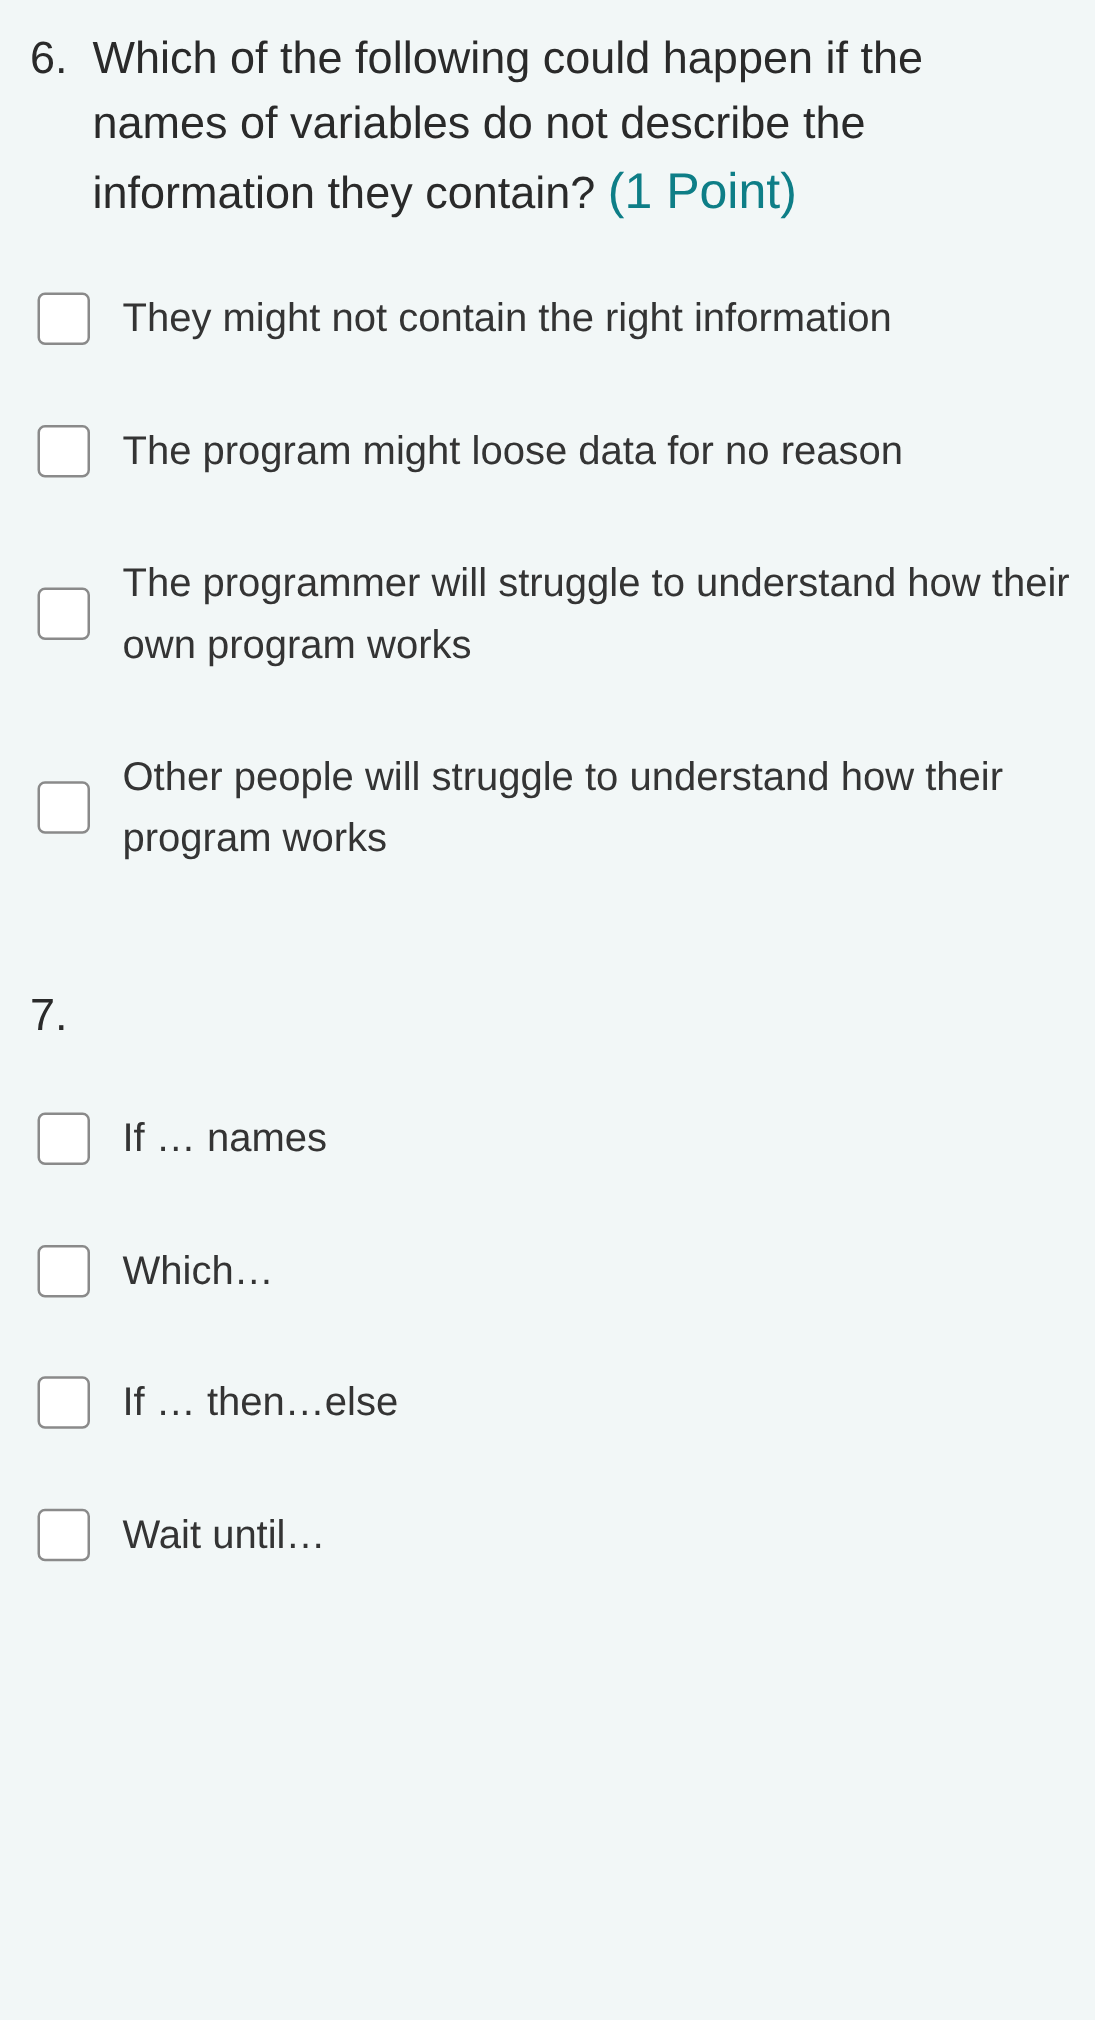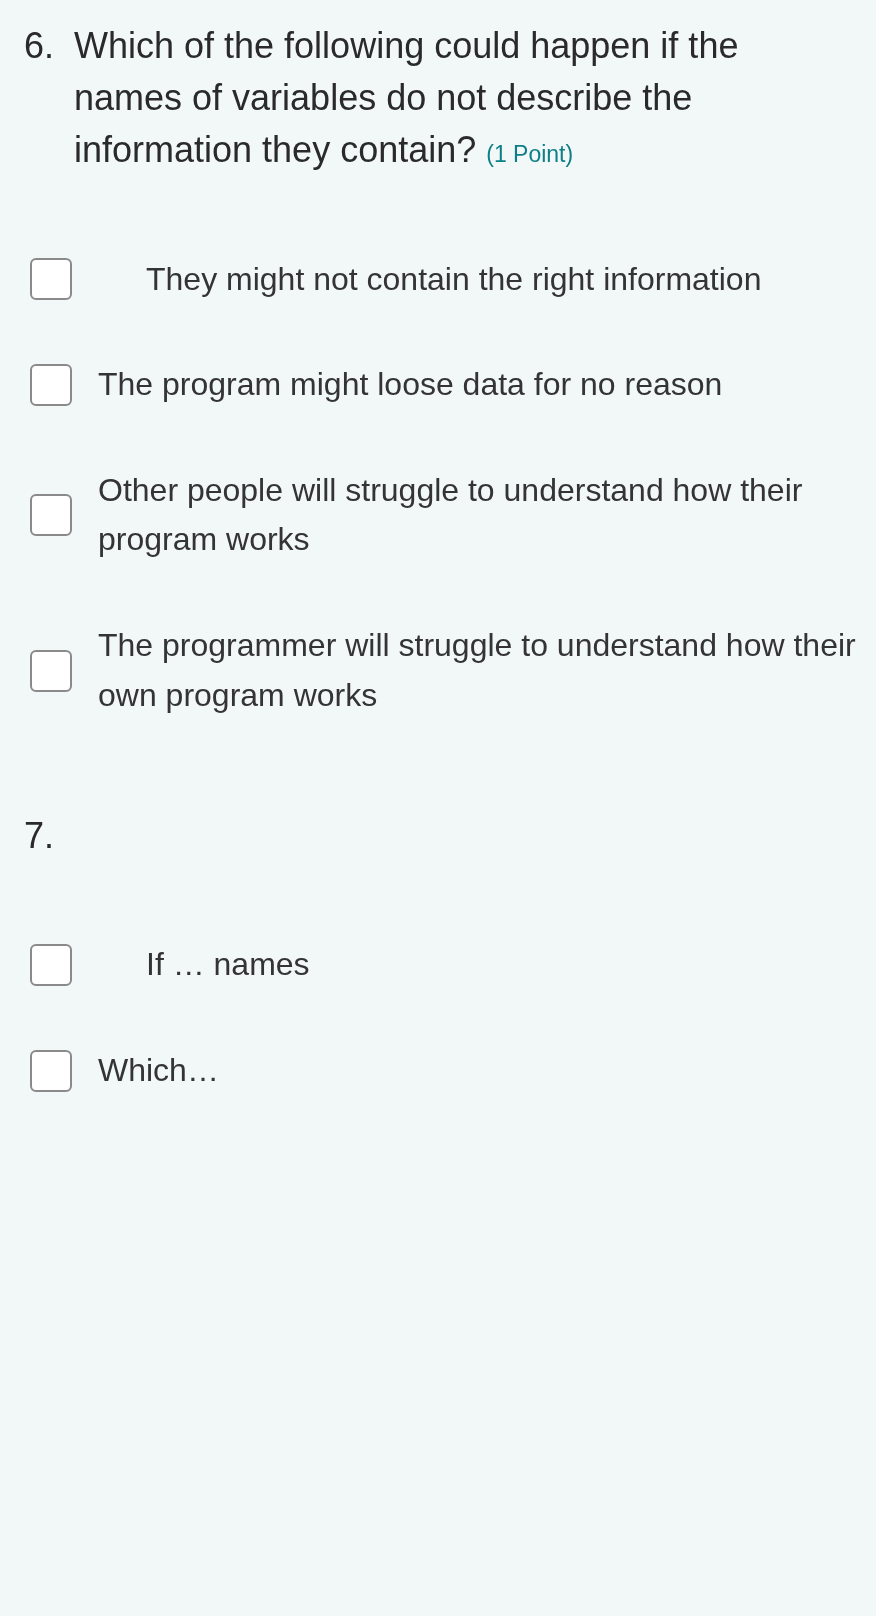--- a/index.html
+++ b/index.html
@@ -32,31 +32,31 @@
     width: 50px;
   }
   .q-text {
     font-size: 36px;
     line-height: 1.45;
     color: #2a2a2a;
     flex: 1;
   }
   .points {
     color: #0e7e87;
-    font-size: 23px;
+    font-size: 40px;
   }
   .options {
     padding: 20px 20px 0 30px;
   }
   .option-row {
     display: flex;
     align-items: center;
     margin: 56px 0;
   }
-  .option-row:first-child { margin-top: 58px; gap: 48px; }
+  .option-row:first-child { margin-top: 28px; }
   .checkbox {
     width: 42px;
     height: 42px;
     border: 2px solid #8a8a8a;
     border-radius: 6px;
     background: #ffffff;
     flex-shrink: 0;
     margin-right: 26px;
     cursor: pointer;
   }
@@ -83,38 +83,46 @@
       <div class="option-row">
         <div class="checkbox"></div>
         <div class="option-label">They might not contain the right information</div>
       </div>
       <div class="option-row">
         <div class="checkbox"></div>
         <div class="option-label">The program might loose data for no reason</div>
       </div>
       <div class="option-row">
         <div class="checkbox"></div>
-        <div class="option-label">Other people will struggle to understand how their program works</div>
+        <div class="option-label">The programmer will struggle to understand how their own program works</div>
       </div>
       <div class="option-row">
         <div class="checkbox"></div>
-        <div class="option-label">The programmer will struggle to understand how their own program works</div>
+        <div class="option-label">Other people will struggle to understand how their program works</div>
       </div>
     </div>
   </div>
 
   <div class="question-block">
     <div class="question-row">
       <div class="q-number">7.</div>
     </div>
     <div class="options">
       <div class="option-row">
         <div class="checkbox"></div>
         <div class="option-label">If … names</div>
       </div>
       <div class="option-row">
         <div class="checkbox"></div>
         <div class="option-label">Which…</div>
       </div>
+      <div class="option-row">
+        <div class="checkbox"></div>
+        <div class="option-label">If … then…else</div>
+      </div>
+      <div class="option-row">
+        <div class="checkbox"></div>
+        <div class="option-label">Wait until…</div>
+      </div>
     </div>
   </div>
 
 </div>
 
 </body></html>

